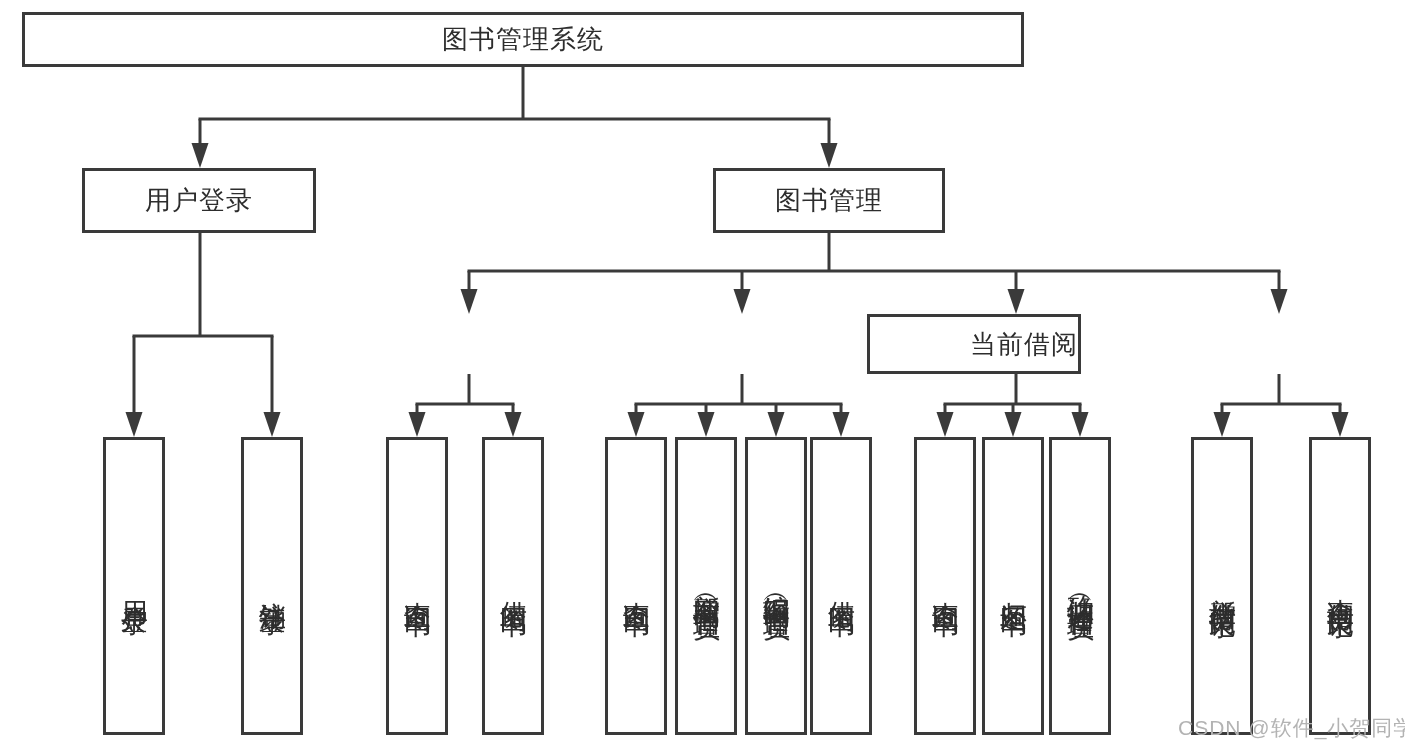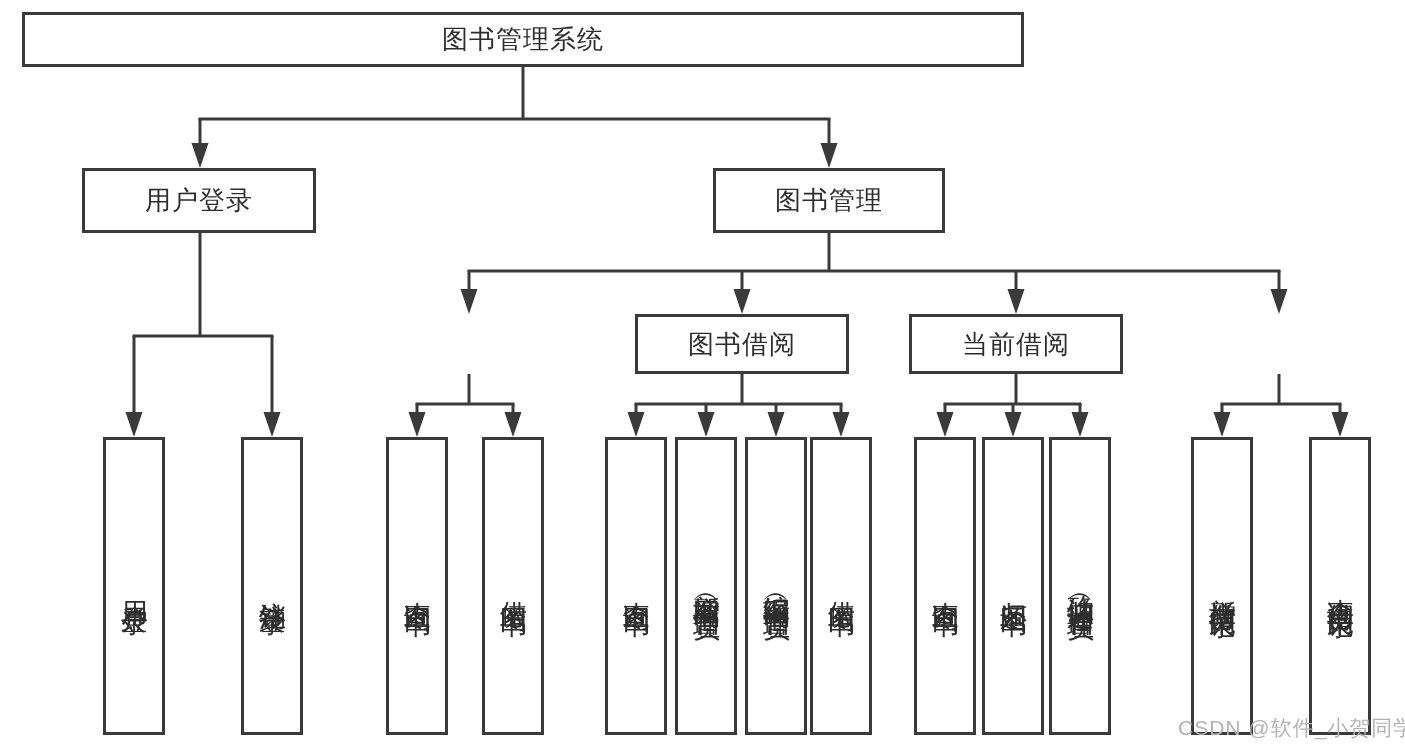--- a/index.html
+++ b/index.html
@@ -28,21 +28,21 @@
     letter-spacing: 1px;
     color: #2d2d2d;
     z-index: 2;
   }
   .root-box   { left: 22px;  top: 12px;  width: 1002px; height: 55px; }
   .l2-login   { left: 82px;  top: 168px; width: 234px;  height: 65px; }
   .l2-mgmt    { left: 713px; top: 168px; width: 232px;  height: 65px; }
   .l3 { top: 314px; width: 214px; height: 60px; }
   .l3-recommend { left: 362px; }
   .l3-borrow    { left: 635px; }
-  .l3-current   { left: 909px; }
+  .l3-current   { left: 867px; justify-content: flex-end; }
   .l3-records   { left: 1172px; }
   .leaf {
     position: absolute;
     top: 437px;
     width: 62px;
     height: 298px;
     box-sizing: border-box;
     border: 3px solid #3a3a3a;
     background: #ffffff;
     display: flex;
@@ -158,23 +158,20 @@
     <span>图书管理系统</span>
   </div>
 
   <div class="hbox l2-login">
     <span>用户登录</span>
   </div>
   <div class="hbox l2-mgmt">
     <span>图书管理</span>
   </div>
 
-  <div class="hbox l3 l3-borrow">
-    <span>图书借阅</span>
-  </div>
   <div class="hbox l3 l3-current">
     <span>当前借阅</span>
   </div>
 
   <div class="leaf leaf-1">
     <span>用户登录</span>
   </div>
   <div class="leaf leaf-2">
     <span>注销登录</span>
   </div>

